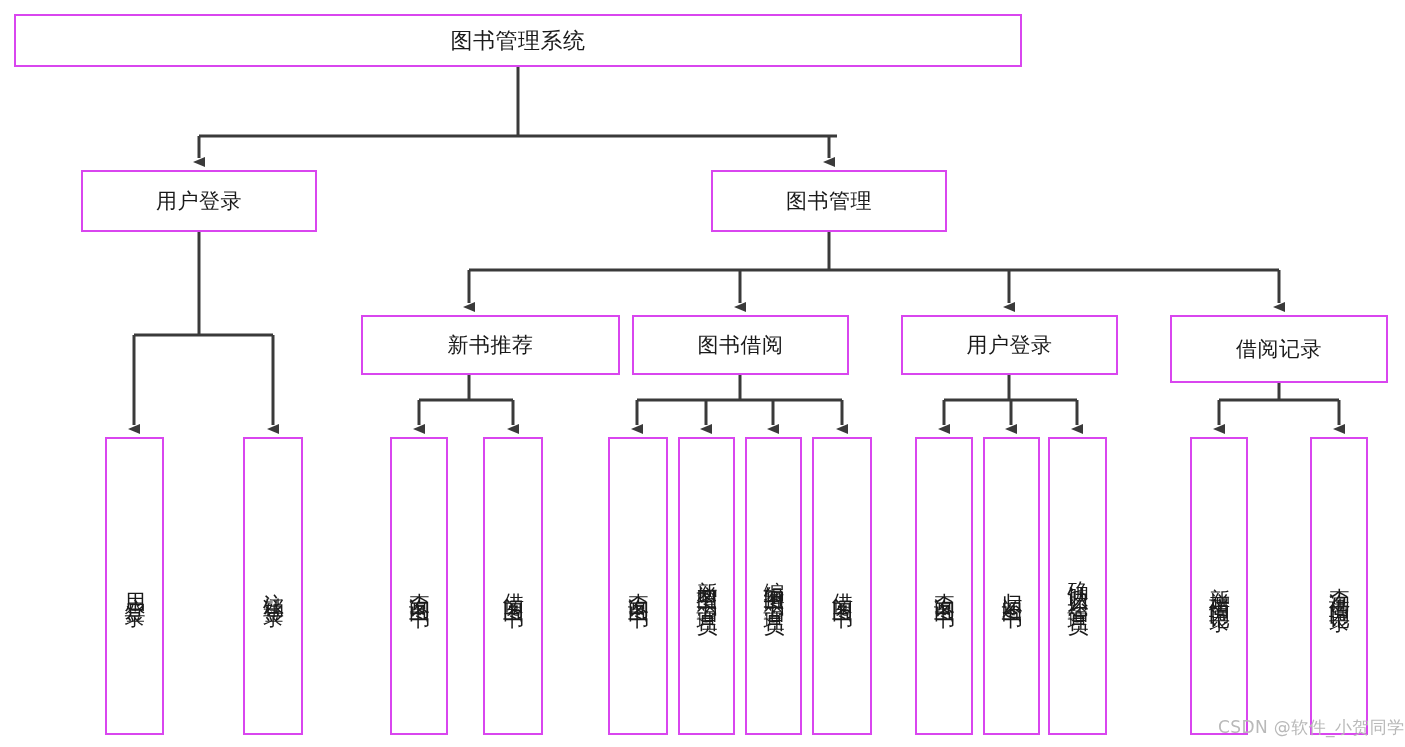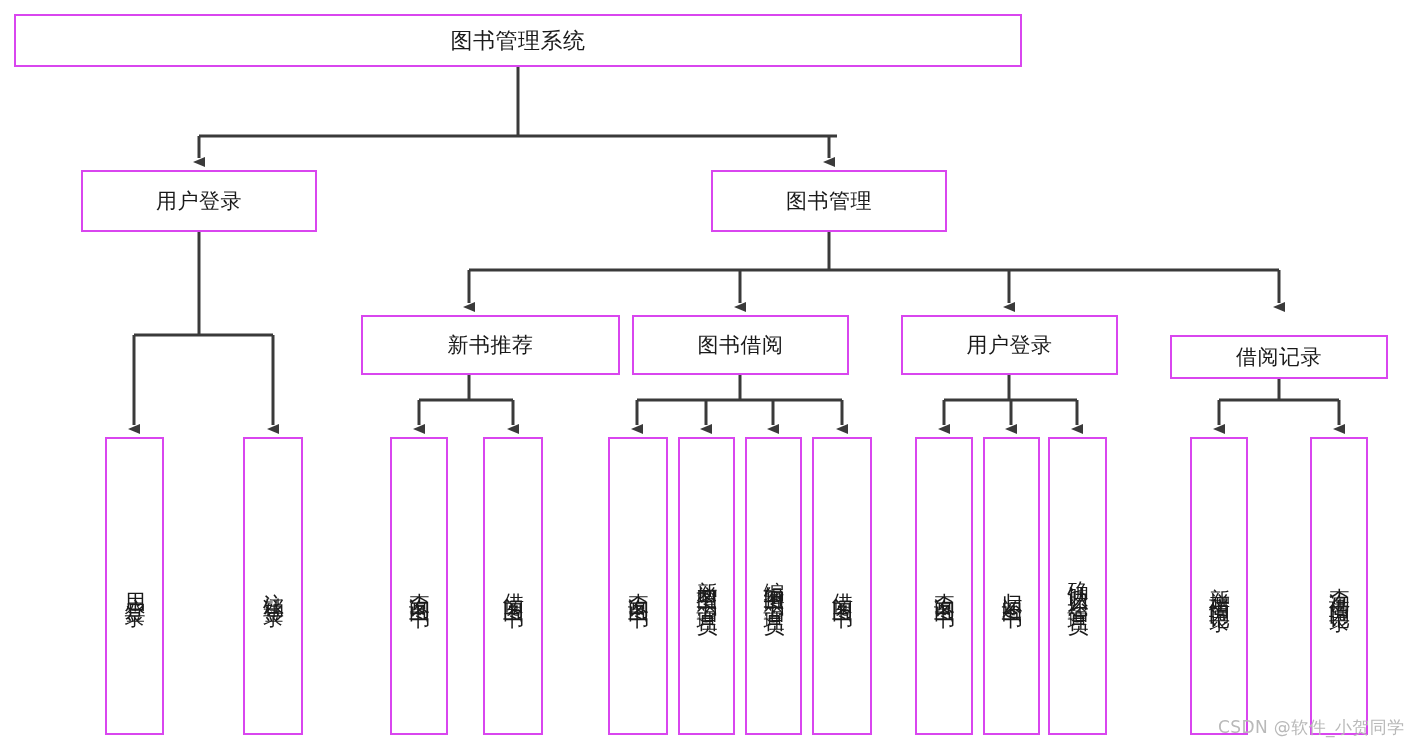--- a/index.html
+++ b/index.html
@@ -144,21 +144,21 @@
 
   <div class="node horiz" style="left:361px; top:315px; width:259px; height:60px;">
     <span class="label">新书推荐</span>
   </div>
   <div class="node horiz" style="left:632px; top:315px; width:217px; height:60px;">
     <span class="label">图书借阅</span>
   </div>
   <div class="node horiz" style="left:901px; top:315px; width:217px; height:60px;">
     <span class="label">用户登录</span>
   </div>
-  <div class="node horiz" style="left:1170px; top:315px; width:218px; height:44px;margin-top:20px;">
+  <div class="node horiz" style="left:1170px; top:315px; width:218px; height:68px;">
     <span class="label">借阅记录</span>
   </div>
 
   <div class="node vert" style="left:105px; top:437px; width:59px; height:298px;">
     <span class="label">用户登录</span>
   </div>
   <div class="node vert" style="left:243px; top:437px; width:60px; height:298px;">
     <span class="label">注销登录</span>
   </div>
 

